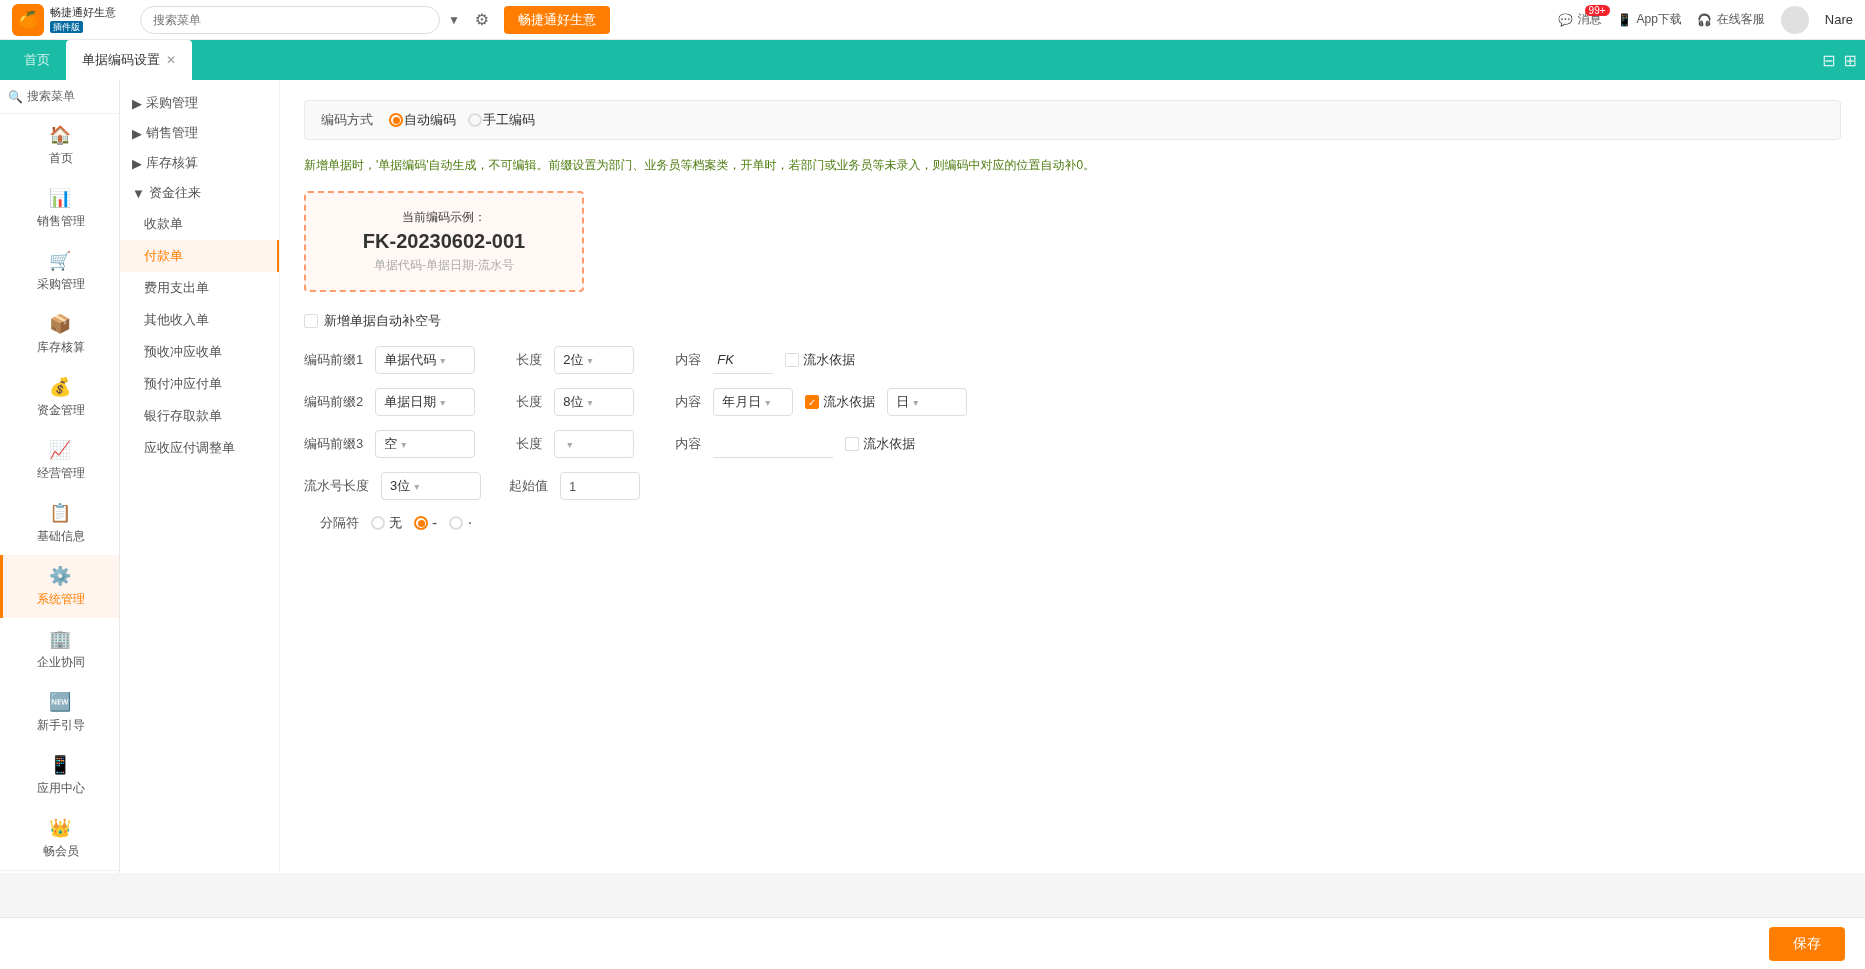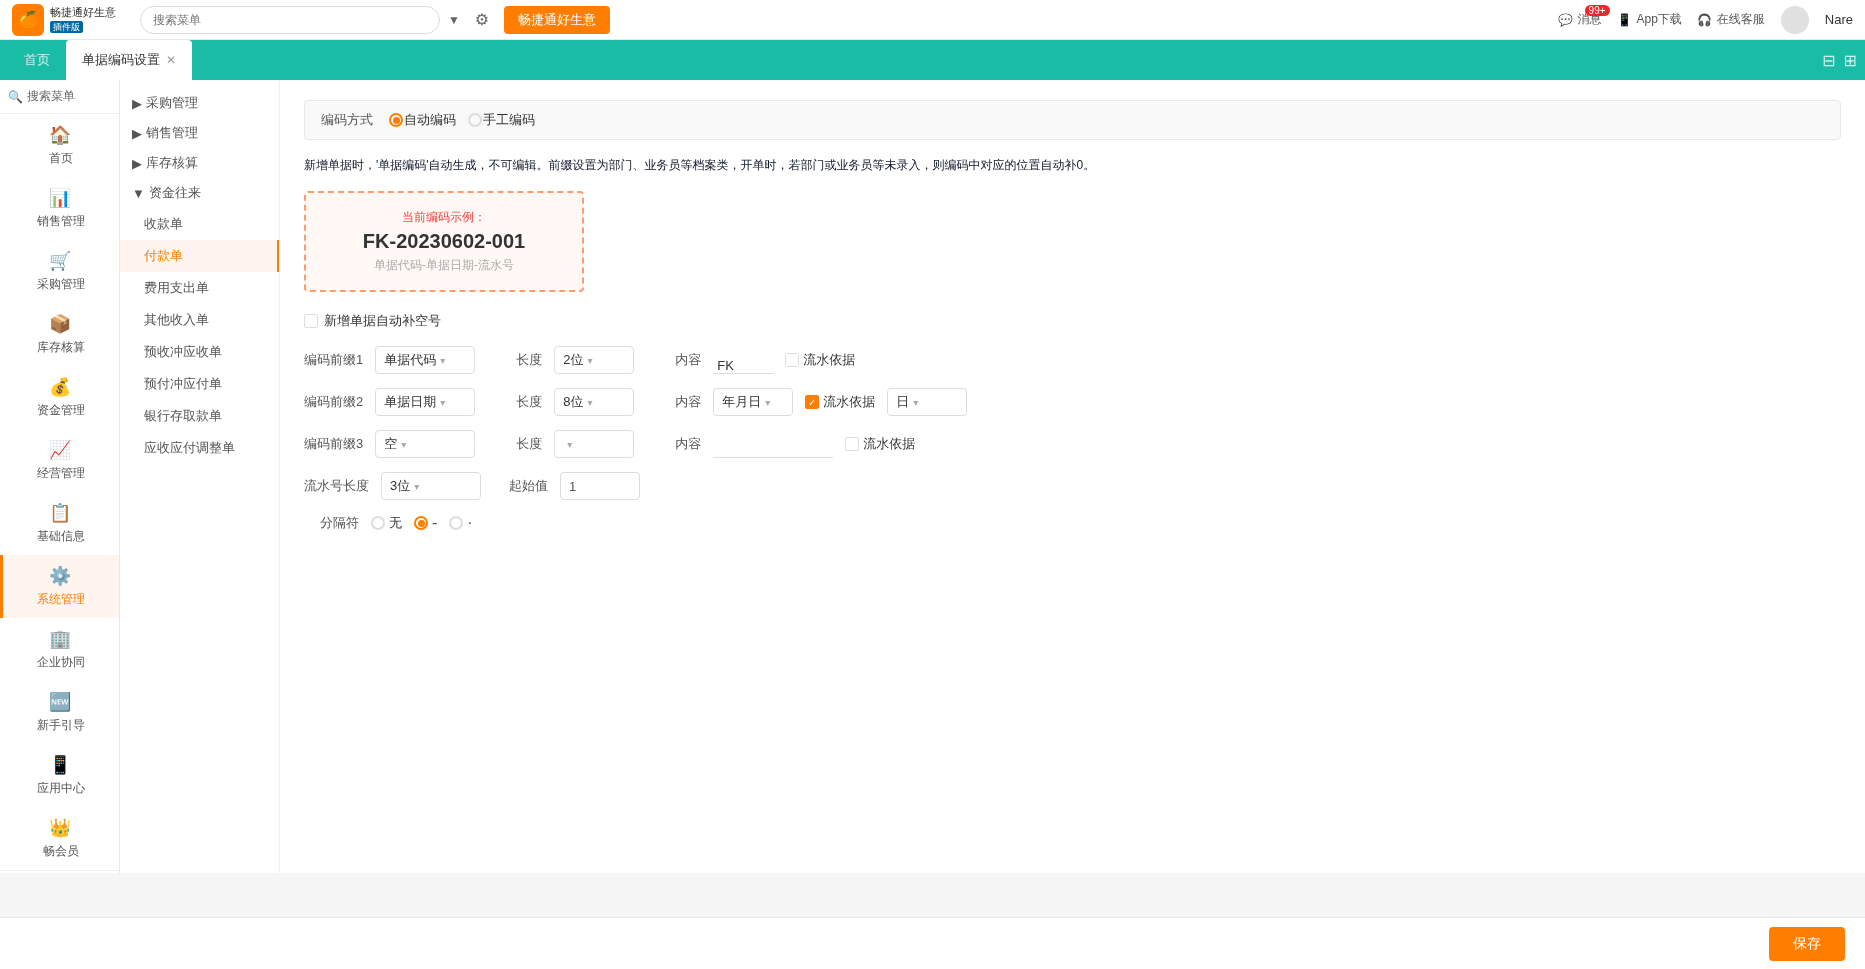--- a/index.html
+++ b/index.html
@@ -59,39 +59,39 @@
     .encode-method { background: #f9f9f9; border: 1px solid #e8e8e8; border-radius: 4px; padding: 10px 16px; display: flex; align-items: center; gap: 16px; margin-bottom: 16px; }
     .encode-label { color: #555; font-size: 13px; }
     .radio-group { display: flex; align-items: center; gap: 12px; }
     .radio-item { display: flex; align-items: center; gap: 1px; cursor: pointer; font-size: 13px; }
     .radio-circle { width: 14px; height: 14px; border-radius: 50%; border: 2px solid #ddd; display: inline-flex; align-items: center; justify-content: center; }
     .radio-circle.checked { border-color: #ff7d00; }
     .radio-circle.checked::after { content: ''; width: 7px; height: 7px; background: #ff7d00; border-radius: 50%; }
 
     
     .info-text { font-size: 12px; color: #999; margin-bottom: 16px; line-height: 1.6; }
-    .info-text span { color: #0f172a; }
+    .info-text span { color: #4d7c0f; }
 
     
     .code-preview { background: #fff8f4; border: 2px dashed #ff9c6e; border-radius: 4px; padding: 16px 20px; display: inline-flex; flex-direction: column; align-items: center; margin-bottom: 20px; min-width: 280px; }
-    .code-preview-label { font-size: 12px; color: #ef4444; margin-bottom: 4px; }
+    .code-preview-label { font-size: 12px; color: #404040; margin-bottom: 4px; }
     .code-preview-value { font-size: 20px; font-weight: bold; color: #333; }
     .code-preview-format { font-size: 12px; color: #aaa; margin-top: 4px; }
 
     
     .checkbox-row { display: flex; align-items: center; gap: 6px; margin-bottom: 16px; font-size: 13px; cursor: pointer; }
     .checkbox-box { width: 14px; height: 14px; border: 1px solid #ddd; border-radius: 2px; }
 
     
     .form-row { display: flex; align-items: center; gap: 12px; margin-bottom: 14px; flex-wrap: wrap; }
     .form-label { color: #555; font-size: 13px; min-width: 55px; text-align: right; }
     .form-select { height: 28px; border: 1px solid #ddd; border-radius: 4px; padding: 0 8px; font-size: 13px; display: flex; align-items: center; gap: 4px; cursor: pointer; background: #fff; min-width: 80px; }
     .form-select-wide { min-width: 100px; }
     .form-input { height: 28px; border: 1px solid #ddd; border-radius: 4px; padding: 0 8px; font-size: 13px; color: #555; min-width: 60px; display: flex; align-items: center; }
-    .form-input-value { height: 28px; border-bottom: 1px solid #ddd; padding: 0 4px; font-size: 13px; min-width: 60px; display: flex; align-items: flex-end; }
+    .form-input-value { height: 28px; border-bottom: 1px solid #ddd; padding: 0 4px; font-size: 13px; min-width: 60px; display: flex; align-items: center; font-style: italic; }
     .chevron { font-size: 10px; color: #aaa; }
 
     
     .checkbox-inline { display: flex; align-items: center; gap: 4px; font-size: 13px; cursor: pointer; }
     .checkbox-checked { width: 14px; height: 14px; background: #ff7d00; border: 1px solid #ff7d00; border-radius: 2px; display: flex; align-items: center; justify-content: center; color: #fff; font-size: 10px; }
     .checkbox-unchecked { width: 14px; height: 14px; border: 1px solid #ddd; border-radius: 2px; }
 
     
     .separator-row { display: flex; align-items: center; gap: 12px; margin-bottom: 14px; }
     .sep-radio { width: 14px; height: 14px; border-radius: 50%; border: 2px solid #ddd; display: inline-flex; align-items: center; justify-content: center; cursor: pointer; }

